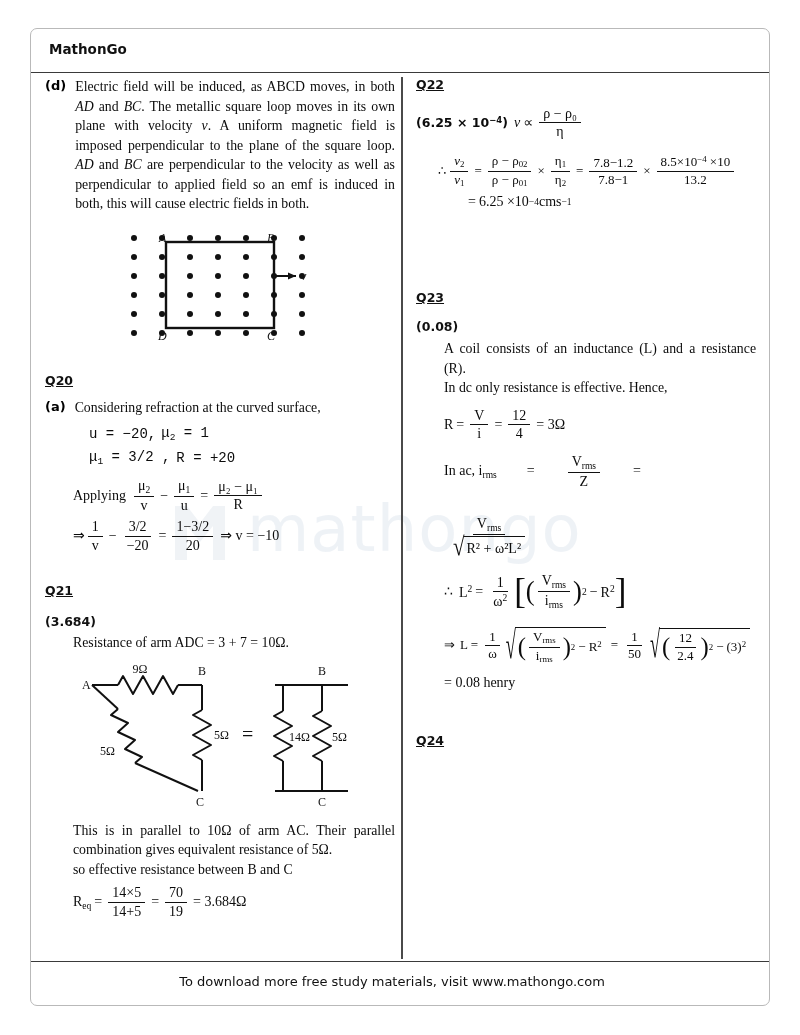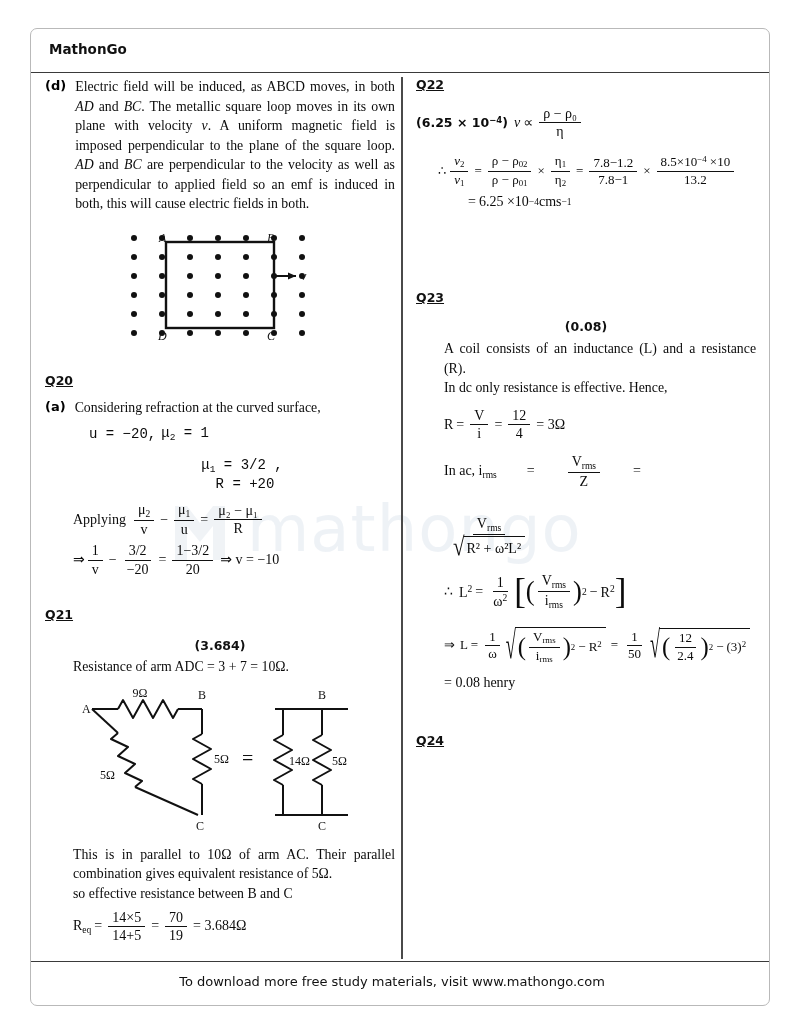--- a/index.html
+++ b/index.html
@@ -90,21 +90,20 @@
   .qlabel{
     font-family:"DejaVu Sans", sans-serif;
     font-weight:700;font-size:12.5px;color:#111;
     margin:0 0 10px 0;
     text-decoration:underline;
   }
   .ans-tag{
     font-family:"DejaVu Sans", sans-serif;
     font-weight:700;font-size:12.5px;color:#111;
     margin:16px 0 4px 0;
-    text-align:center;
   }
   .para{
     font-size:13.8px;line-height:1.42;color:#0b0b0b;
     margin:0;text-align:justify;
   }
   .opt-row{display:flex;gap:9px;align-items:flex-start;margin:0 0 4px 0;}
   .opt-key{
     font-family:"DejaVu Sans", serif;
     font-weight:700;font-size:13px;padding-top:1px;flex:0 0 auto;
   }
@@ -246,21 +245,21 @@
       <div class="opt-body">
         <p class="para">Considering refraction at the curved surface,</p>
       </div>
     </div>
 
     <div class="indent2" style="margin-top:7px;font-family:Liberation Mono, monospace;">
       <div class="math">
         <span>u = −20,</span>
         <span style="margin-left:5px;"><span>μ</span><sub>2</sub><span> = 1</span></span>
       </div>
-      <div class="math" style="margin-top:14px;flex-direction:column;">
+      <div class="math" style="margin-top:6px;">
         <span><span>μ</span><sub>1</sub><span> = 3/2 ,</span></span>
         <span style="margin-left:6px;">R = +20</span>
       </div>
     </div>
 
     <div class="math indent" style="margin-top:10px;">
       <span>Applying</span>
       <span class="frac" style="margin-left:8px;">
         <span class="num"><span>μ</span><sub>2</sub></span>
         <span class="den">v</span>

